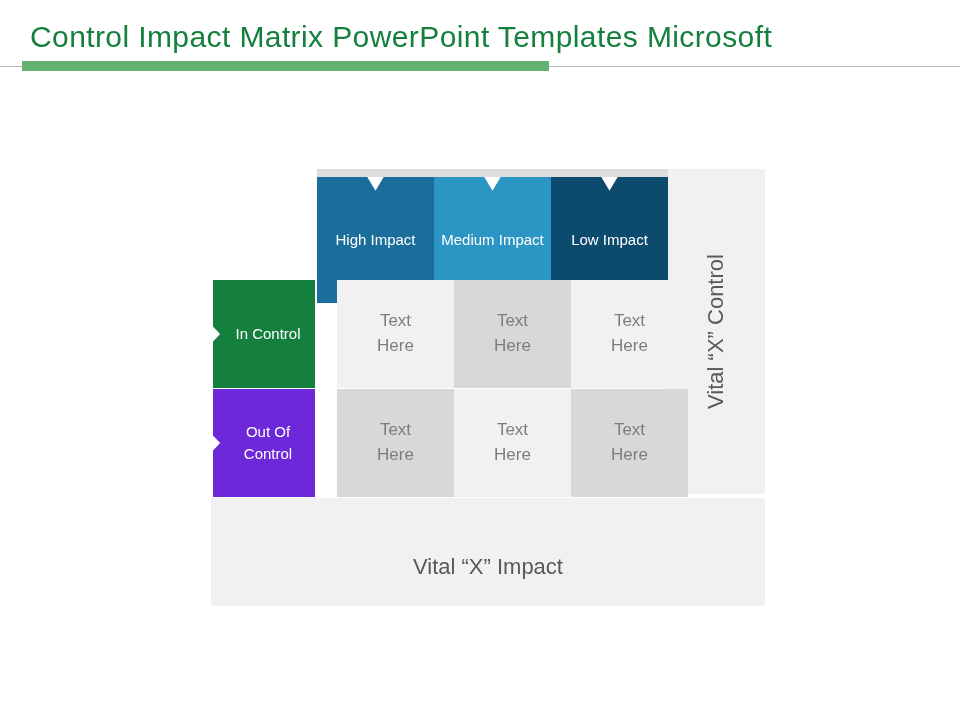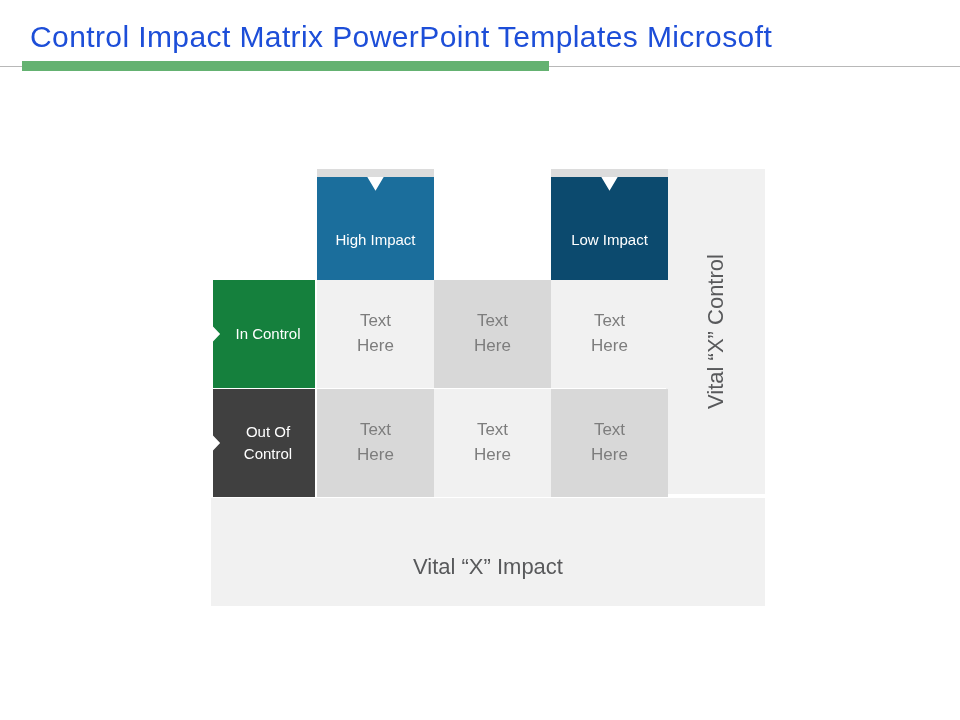--- a/index.html
+++ b/index.html
@@ -162,55 +162,61 @@
     width: 117px;
     height: 108px;
     display: flex;
     align-items: center;
     justify-content: center;
     text-align: center;
     font-size: 17px;
     line-height: 1.45;
     color: #7d7d7d;
     white-space: pre-line;
+    margin-left: 20px;
   }
 </style>
 </head>
 <body>
 
 <div id="slide-header">
-  <div id="page-title" style="color: #1d4ed8;">Control Impact Matrix PowerPoint Templates Microsoft</div>
+  <div id="page-title" style="color: #15803d;">Control Impact Matrix PowerPoint Templates Microsoft</div>
   <div id="header-rule" style="background: rgb(184, 184, 184);"></div>
   <div id="header-accent" style="background: rgb(100, 178, 113);"></div>
 </div>
 
 <div id="matrix">
 
   <div id="control-axis-panel" style="background: rgb(241, 241, 241);">
     <div id="control-axis-label">Vital “X” Control</div>
   </div>
 
   <div id="impact-axis-panel" style="background: rgb(241, 241, 241);">
     <div id="impact-axis-label">Vital “X” Impact</div>
   </div>
 
   <div class="col-header" id="col-header-high">
     <div class="cap-band" style="background: rgb(220, 220, 220);"></div>
     <div class="cap-body" style="background: rgb(27, 110, 156);">High
 Impact</div>
   </div>
+  <div class="col-header" id="col-header-medium">
+    <div class="cap-band" style="background: rgb(220, 220, 220);"></div>
+    <div class="cap-body" style="background: rgb(43, 150, 196);">Medium
+Impact</div>
+  </div>
   <div class="col-header" id="col-header-low">
     <div class="cap-band" style="background: rgb(220, 220, 220);"></div>
     <div class="cap-body" style="background: #0c4a6e;">Low
 Impact</div>
   </div>
 
   <div class="row-header" id="row-header-in-control" style="background: #15803d;">In
 Control</div>
-  <div class="row-header" id="row-header-out-control" style="background: #404040;">Out Of
+  <div class="row-header" id="row-header-out-control" style="background: #6d28d9;">Out Of
 Control</div>
 
   <div class="data-cell" data-cell="0,0" style="left: 317px; top: 280px; background: rgb(241, 241, 241); color: rgb(125, 125, 125);">Text
 Here</div>
   <div class="data-cell" data-cell="0,1" style="left: 434px; top: 280px; background: rgb(216, 216, 216); color: rgb(125, 125, 125);">Text
 Here</div>
   <div class="data-cell" data-cell="0,2" style="left: 551px; top: 280px; background: rgb(241, 241, 241); color: rgb(125, 125, 125);">Text
 Here</div>
 
   <div class="data-cell" data-cell="1,0" style="left: 317px; top: 389px; background: rgb(216, 216, 216); color: rgb(125, 125, 125);">Text

